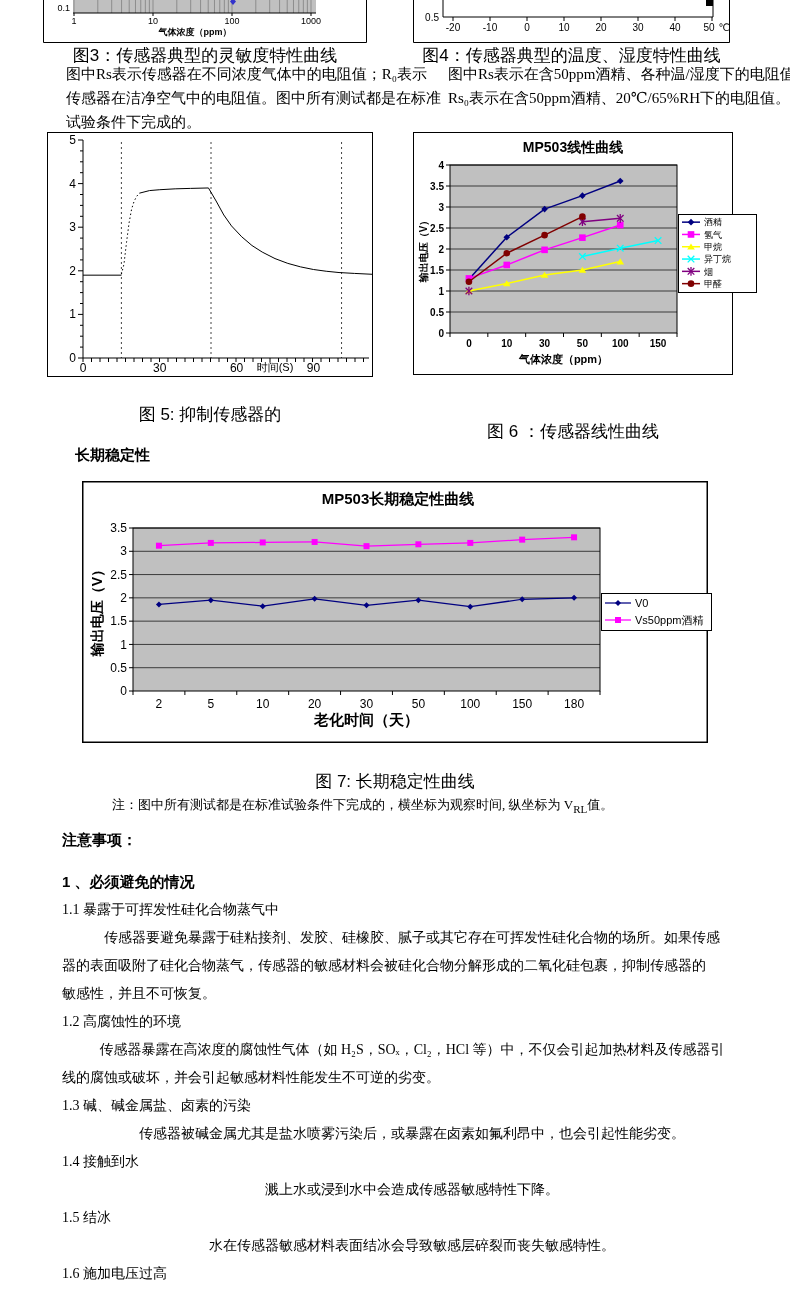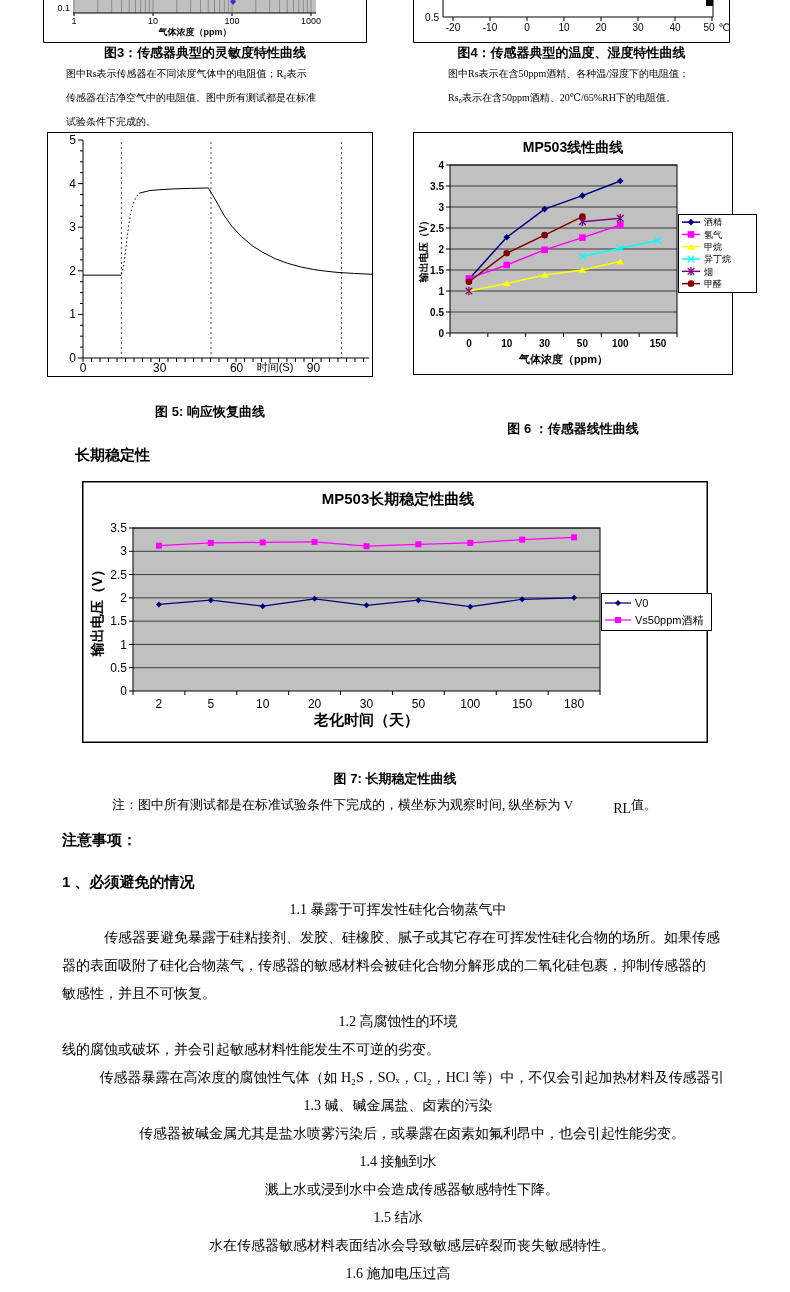--- a/index.html
+++ b/index.html
@@ -1,26 +1,26 @@
 <!DOCTYPE html>
 <html><head>
 <meta charset="utf-8">
 <style>
   html,body{margin:0;padding:0;background:#fff;}
   #page{position:relative;width:790px;height:1292px;background:#fff;overflow:hidden;
         font-family:"Liberation Serif","DejaVu Serif",serif;color:#000;}
   .abs{position:absolute;}
-  .cap{font-family:"Liberation Sans","DejaVu Sans",sans-serif;font-weight:bold;font-size:13px;text-align:center;}
+  .cap{font-family:"Liberation Sans","DejaVu Sans",sans-serif;font-weight:normal;font-size:17px;text-align:center;}
   .heading{font-family:"Liberation Sans","DejaVu Sans",sans-serif;font-weight:bold;font-size:15px;}
-  .desc{font-size:10px;line-height:24px;}
+  .desc{font-size:15px;line-height:24px;}
   .tline{white-space:nowrap;}
   #note{font-size:13px;}
-  #note sub{font-size:14px;margin-left:40px;}
+  #note sub{font-size:11px;}
   #notice{width:672px;font-size:14px;}
-  .n-title{line-height:28px;white-space:nowrap;text-align:center;}
+  .n-title{line-height:28px;white-space:nowrap;}
   .n-body .tline{line-height:28px;}
   .n-body .tline.first{text-indent:28px;text-align:center;}
   svg{display:block;overflow:visible;}
   svg text{font-family:"Liberation Sans","DejaVu Sans",sans-serif;}
 </style>
 </head>
 <body>
 
 <div id="page">
 
@@ -307,21 +307,21 @@
         <line x1="274.7" y1="136.05" x2="281.3" y2="142.65000000000003" stroke="#800080" stroke-width="1.3"></line>
         <line x1="274.7" y1="142.65000000000003" x2="281.3" y2="136.05" stroke="#800080" stroke-width="1.3"></line>
         <line x1="278" y1="135.05" x2="278" y2="143.65000000000003" stroke="#800080" stroke-width="1.3"></line>
         <text x="291" y="142.50000000000003" font-size="9" text-anchor="start" fill="#000" font-weight="normal">烟</text>
         <line x1="269" y1="151.65" x2="287" y2="151.65" stroke="#800000" stroke-width="1.5"></line>
         <circle cx="278" cy="151.65" r="3.3" fill="#800000"></circle>
         <text x="291" y="154.8" font-size="9" text-anchor="start" fill="#000" font-weight="normal">甲醛</text>
       </svg>
   </div>
 
-  <div class="abs cap" style="left:47px;top:403px;width:326px;">图 5: 响应恢复曲线</div>
+  <div class="abs cap" style="left:47px;top:403px;width:326px;">图 5: 抑制传感器的</div>
   <div class="abs cap" style="left:413px;top:403px;width:320px;margin-top:17px;">图 6 ：传感器线性曲线</div>
 
   <div class="abs heading" style="left:75px;top:446px;">长期稳定性</div>
 
   <div class="abs" style="left:82px;top:481px;">
     <svg id="fig7-svg" width="640" height="262">
         <rect x="0.75" y="0.75" width="624.5" height="260.5" fill="#fff" stroke="#000" stroke-width="1.5"></rect>
         <text x="316" y="23" font-size="15" text-anchor="middle" fill="#000" font-weight="bold">MP503长期稳定性曲线</text>
         <rect x="51" y="47" width="467" height="163" fill="#C0C0C0" stroke="#000"></rect>
         <line x1="47" y1="210" x2="51" y2="210" stroke="#000" stroke-width="1"></line>
@@ -422,22 +422,22 @@
     <div class="heading" style="line-height:28px;">1 、必须避免的情况</div>
     <div id="notice-items">
         <div class="n-title">1.1 暴露于可挥发性硅化合物蒸气中</div>
         <div class="n-body">
           <div class="tline first">传感器要避免暴露于硅粘接剂、发胶、硅橡胶、腻子或其它存在可挥发性硅化合物的场所。如果传感</div>
           <div class="tline">器的表面吸附了硅化合物蒸气，传感器的敏感材料会被硅化合物分解形成的二氧化硅包裹，抑制传感器的</div>
           <div class="tline">敏感性，并且不可恢复。</div>
         </div>
         <div class="n-title">1.2 高腐蚀性的环境</div>
         <div class="n-body">
+          <div class="tline first">传感器暴露在高浓度的腐蚀性气体（如 H₂S，SOₓ，Cl₂，HCl 等）中，不仅会引起加热材料及传感器引</div>
           <div class="tline">线的腐蚀或破坏，并会引起敏感材料性能发生不可逆的劣变。</div>
-          <div class="tline first">传感器暴露在高浓度的腐蚀性气体（如 H₂S，SOₓ，Cl₂，HCl 等）中，不仅会引起加热材料及传感器引</div>
         </div>
         <div class="n-title">1.3 碱、碱金属盐、卤素的污染</div>
         <div class="n-body">
           <div class="tline first">传感器被碱金属尤其是盐水喷雾污染后，或暴露在卤素如氟利昂中，也会引起性能劣变。</div>
         </div>
         <div class="n-title">1.4 接触到水</div>
         <div class="n-body">
           <div class="tline first">溅上水或浸到水中会造成传感器敏感特性下降。</div>
         </div>
         <div class="n-title">1.5 结冰</div>

